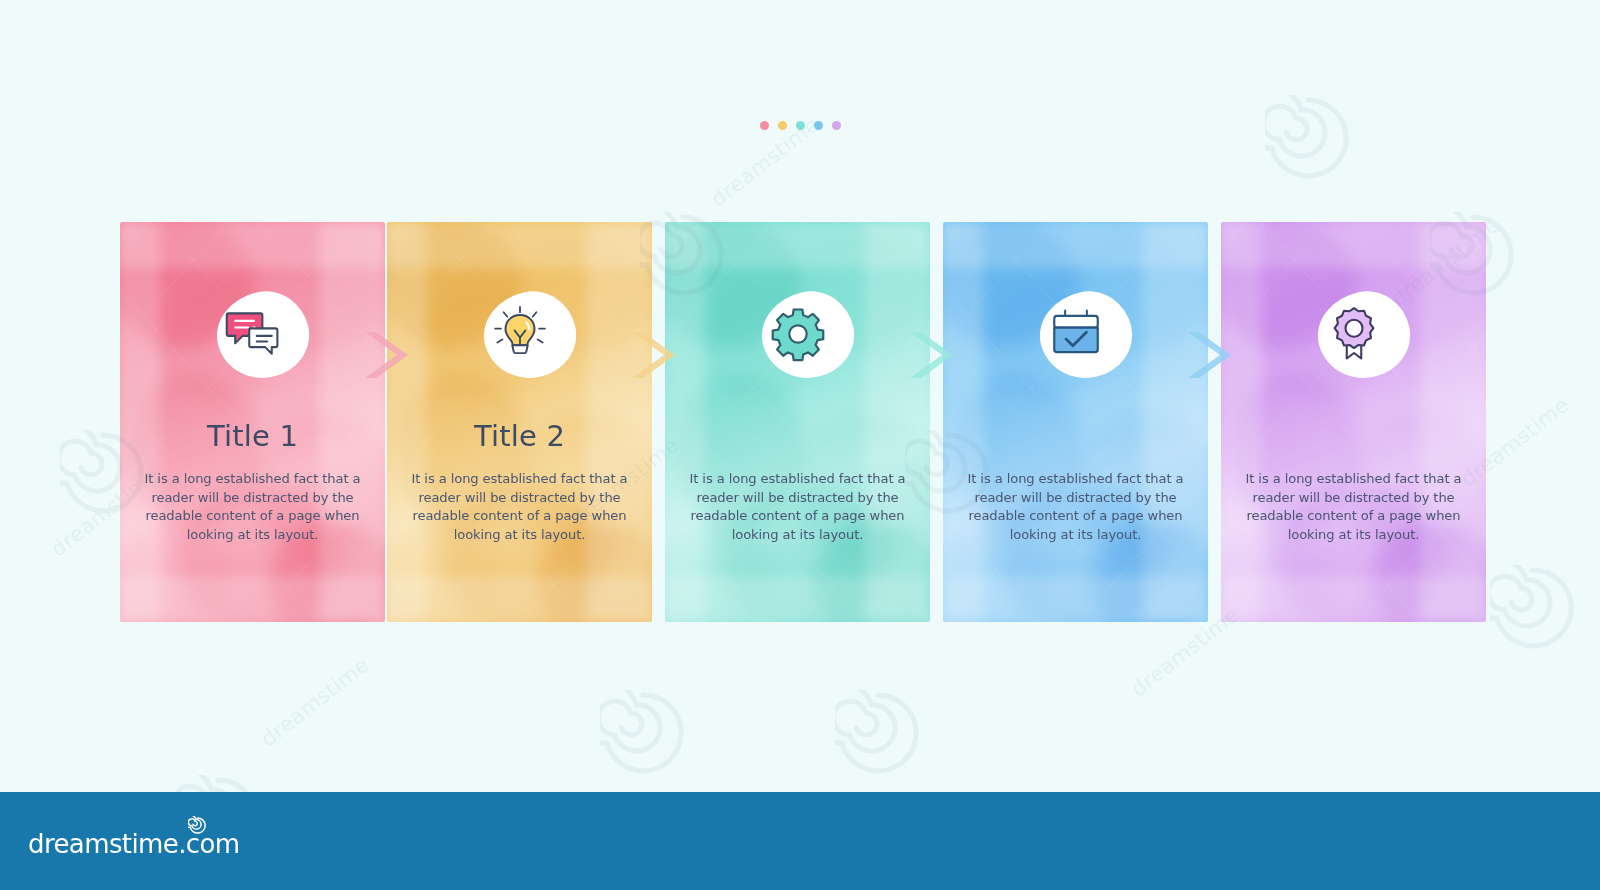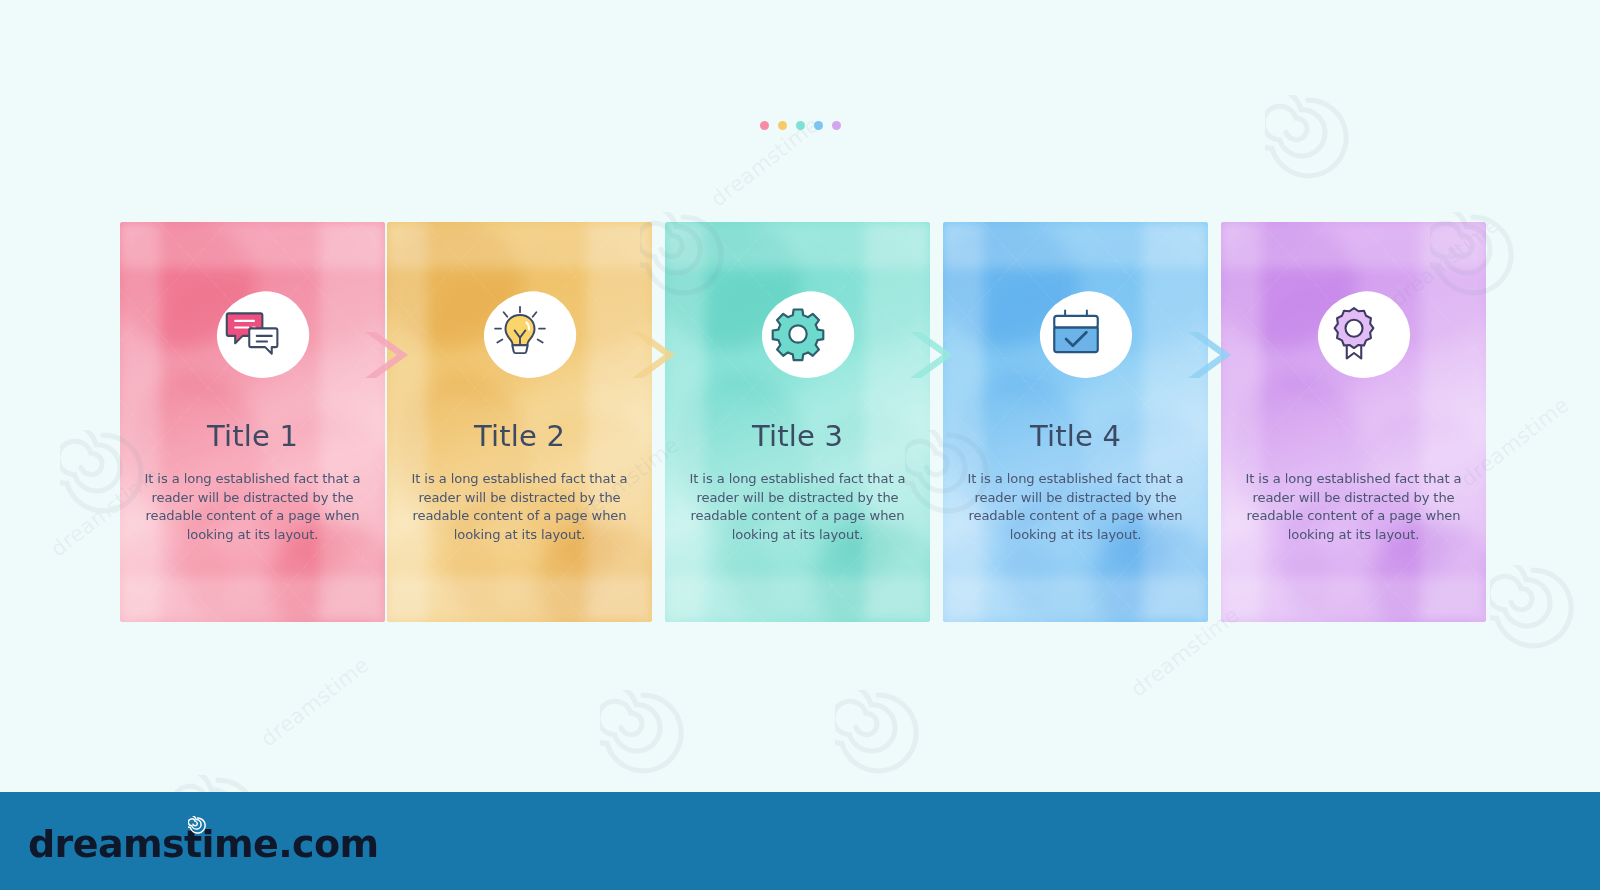--- a/index.html
+++ b/index.html
@@ -247,25 +247,25 @@
   #ds-logo {
     position: absolute;
     left: 28px;
     top: 26px;
     height: 46px;
     display: flex;
     align-items: flex-end;
   }
   #ds-word {
     font-family: "DejaVu Sans", sans-serif;
-    font-size: 38px;
-    color: #0f172a;
+    font-size: 26px;
+    color: #ffffff;
     letter-spacing: -0.6px;
     line-height: 40px;
-    font-weight: 700;
+    font-weight: 400;
   }
   #ds-spiral {
     position: absolute;
     left: 160px;
     top: -2px;
     width: 19px; height: 19px;
   }
   #credit {
     position: absolute;
     right: 30px;
@@ -392,21 +392,20 @@
           </svg></div>
         <div class="icon-zone">
           <div class="blob"></div>
           <div class="glyph">
             <svg viewBox="0 0 64 64" width="58" height="58">
               <path d="M27.2 5 h9.6 l1 6.3 a21 21 0 0 1 5.3 2.2 l5.2 -3.7 l6.8 6.8 l-3.7 5.2 a21 21 0 0 1 2.2 5.3 l6.3 1 v9.6 l-6.3 1 a21 21 0 0 1 -2.2 5.3 l3.7 5.2 l-6.8 6.8 l-5.2 -3.7 a21 21 0 0 1 -5.3 2.2 l-1 6.3 h-9.6 l-1 -6.3 a21 21 0 0 1 -5.3 -2.2 l-5.2 3.7 l-6.8 -6.8 l3.7 -5.2 a21 21 0 0 1 -2.2 -5.3 l-6.3 -1 v-9.6 l6.3 -1 a21 21 0 0 1 2.2 -5.3 l-3.7 -5.2 l6.8 -6.8 l5.2 3.7 a21 21 0 0 1 5.3 -2.2 z" fill="#6ed9cd" stroke="#2f5f6e" stroke-width="2.4" stroke-linejoin="round"></path>
               <circle cx="32" cy="32" r="9.6" fill="#ffffff" stroke="#2f5f6e" stroke-width="2.4"></circle>
             </svg>
           </div>
         </div>
-        <div class="card-title">Title 3</div>
         <div class="card-body">It is a long established fact that a reader will be distracted by the readable content of a page when looking at its layout.</div>
       </div>
       <div class="card" style="left: 943px;">
         <div class="wash">
           <div class="edge" style="background: rgb(140, 206, 245);"></div>
           <div class="layer" style="background: linear-gradient(160deg, rgb(116, 194, 242) 0%, rgb(140, 206, 245) 38%, rgb(188, 226, 250) 63%, rgb(140, 206, 245) 100%);"></div>
           <div class="blotch" style="left: -6px; top: -4px; width: 140px; height: 130px; background: rgb(116, 194, 242); opacity: 0.34;"></div>
           <div class="blotch" style="left: 120px; top: 10px; width: 150px; height: 120px; background: rgb(188, 226, 250); opacity: 0.22;"></div>
           <div class="blotch" style="left: 10px; top: 150px; width: 130px; height: 160px; background: rgb(116, 194, 242); opacity: 0.22;"></div>
           <div class="blotch" style="left: 130px; top: 190px; width: 150px; height: 150px; background: rgb(188, 226, 250); opacity: 0.34;"></div>
@@ -427,21 +426,20 @@
           <div class="blob"></div>
           <div class="glyph">
             <svg viewBox="0 0 64 64" width="58" height="58">
               <path d="M20 6 v8 M44 6 v8" stroke="#27567f" stroke-width="2.2" stroke-linecap="round"></path>
               <rect x="8" y="12" width="48" height="13" rx="3" fill="#ffffff" stroke="#27567f" stroke-width="2.4"></rect>
               <path d="M8 25 h48 v24 a3 3 0 0 1 -3 3 h-42 a3 3 0 0 1 -3 -3 z" fill="#6bb3e8" stroke="#27567f" stroke-width="2.4" stroke-linejoin="round"></path>
               <path d="M21 37.5 l7.5 7.5 l15 -15" fill="none" stroke="#27567f" stroke-width="3" stroke-linecap="round" stroke-linejoin="round"></path>
             </svg>
           </div>
         </div>
-        <div class="card-title">Title 4</div>
         <div class="card-body">It is a long established fact that a reader will be distracted by the readable content of a page when looking at its layout.</div>
       </div>
       <div class="card" style="left: 1221px;">
         <div class="wash">
           <div class="edge" style="background: rgb(220, 174, 242);"></div>
           <div class="layer" style="background: linear-gradient(160deg, rgb(212, 156, 239) 0%, rgb(220, 174, 242) 38%, rgb(237, 212, 249) 63%, rgb(220, 174, 242) 100%);"></div>
           <div class="blotch" style="left: -6px; top: -4px; width: 140px; height: 130px; background: rgb(212, 156, 239); opacity: 0.34;"></div>
           <div class="blotch" style="left: 120px; top: 10px; width: 150px; height: 120px; background: rgb(237, 212, 249); opacity: 0.22;"></div>
           <div class="blotch" style="left: 10px; top: 150px; width: 130px; height: 160px; background: rgb(212, 156, 239); opacity: 0.22;"></div>
           <div class="blotch" style="left: 130px; top: 190px; width: 150px; height: 150px; background: rgb(237, 212, 249); opacity: 0.34;"></div>

